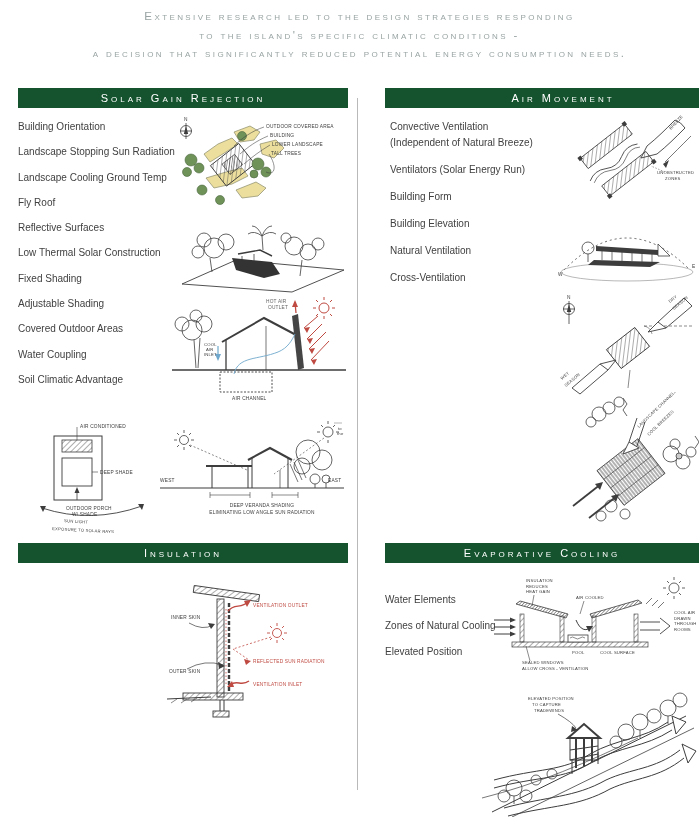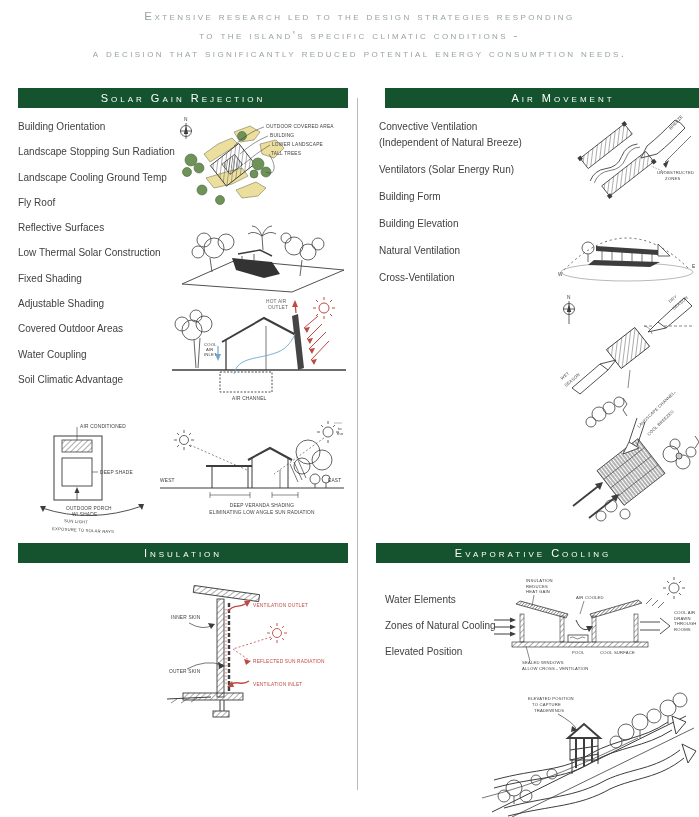--- a/index.html
+++ b/index.html
@@ -46,37 +46,37 @@
     <div>Extensive research led to the design strategies responding</div>
     <div>to the island's specific climatic conditions -</div>
     <div>a decision that significantly reduced potential energy consumption needs.</div>
   </div>
 
   <div class="vdivider"></div>
 
   <div class="bar" style="left:18px;top:88px;width:330px">Solar Gain Rejection</div>
   <div class="bar" style="left:385px;top:88px;width:356px">Air Movement</div>
   <div class="bar" style="left:18px;top:543px;width:330px">Insulation</div>
-  <div class="bar" style="left:376px;top:543px;width:314px">Evaporative Cooling</div>
+  <div class="bar" style="left:385px;top:543px;width:314px">Evaporative Cooling</div>
 
   <ul class="list s25" style="left:18px;top:119px;width:170px">
     <li>Building Orientation</li>
     <li>Landscape Stopping Sun Radiation</li>
     <li>Landscape Cooling Ground Temp</li>
     <li>Fly Roof</li>
     <li>Reflective Surfaces</li>
     <li>Low Thermal Solar Construction</li>
     <li>Fixed Shading</li>
     <li>Adjustable Shading</li>
     <li>Covered Outdoor Areas</li>
     <li>Water Coupling</li>
     <li>Soil Climatic Advantage</li>
   </ul>
 
-  <ul class="list s27" style="left:379px;top:119px;width:200px">
+  <ul class="list s27" style="left:390px;top:119px;width:200px">
     <li>Convective Ventilation
 (Independent of Natural Breeze)</li>
     <li>Ventilators (Solar Energy Run)</li>
     <li>Building Form</li>
     <li>Building Elevation</li>
     <li>Natural Ventilation</li>
     <li>Cross-Ventilation</li>
   </ul>
 
 

